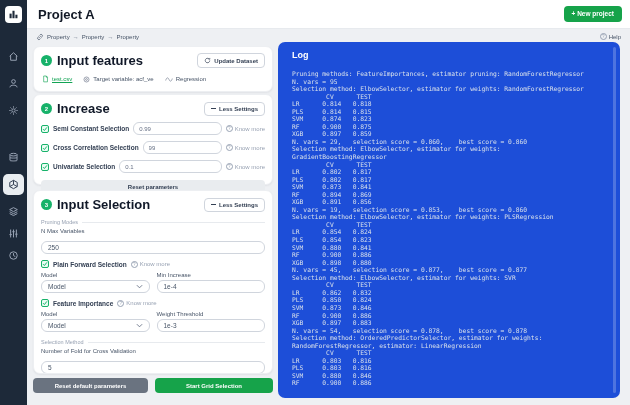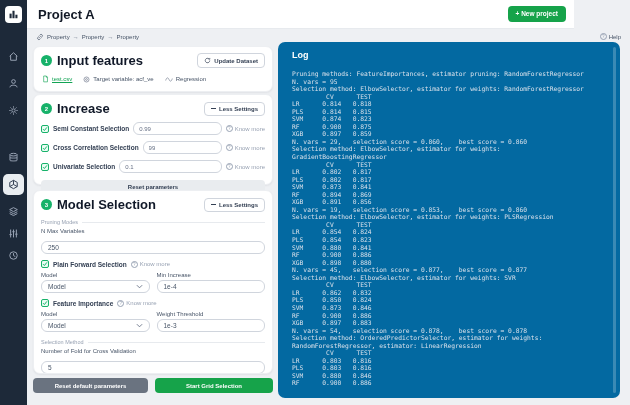--- a/index.html
+++ b/index.html
@@ -10,21 +10,21 @@
   
   .sidebar { position:absolute; left:0; top:0; width:27px; height:405px; background:#1d2939; display:flex; flex-direction:column; align-items:center; z-index:5; }
   .logo { margin-top:6px; width:17px; height:17px; background:#ffffff; border-radius:4px; display:flex; align-items:center; justify-content:center; }
   .nav-icon { width:11px; height:11px; color:#98a2b3; display:block; }
   .nav-item { display:flex; align-items:center; justify-content:center; }
   .nav-item.active { width:21px; height:21px; background:#e9edf1; border-radius:5px; }
   .nav-item.active .nav-icon { color:#344054; }
   .mt-a{margin-top:28px}.mt-b{margin-top:16px}.mt-c{margin-top:36px}.mt-d{margin-top:11px}
 
   
-  .topbar { position:absolute; left:27px; top:0; width:547px; height:29px; background:#ffffff; border-bottom:1px solid #e7eaee; }
+  .topbar { position:absolute; left:27px; top:0; width:603px; height:29px; background:#ffffff; border-bottom:1px solid #e7eaee; }
   .page-title { position:absolute; left:11px; top:7px; font-size:13px; font-weight:bold; color:#121926; }
   .btn-new { position:absolute; right:8px; top:6px; height:16px; padding:0 8px; background:#16a34a; border:none; border-radius:4px; color:#fff; font-size:6.5px; font-weight:bold; line-height:16px; font-family:inherit; }
 
   
   .crumbbar { position:absolute; left:27px; top:29px; width:603px; height:15px; display:flex; align-items:center; padding:0 9px; font-size:6px; color:#475467; gap:3px; }
   .crumb-sep { color:#667085; }
   .crumb-link { color:#475467; }
   .helpbox { margin-left:auto; display:flex; align-items:center; gap:2px; color:#475467; }
 
   
@@ -57,21 +57,21 @@
   .full-input { width:100%; height:13px; border:1px solid #d0d5dd; border-radius:6px; font-size:6.5px; color:#475467; padding:0 6px; font-family:inherit; background:#fff; }
   .chk-row { display:flex; align-items:center; gap:4px; margin:6px 0 1px 0; }
   .two-col { display:grid; grid-template-columns:1fr 1fr; column-gap:7px; }
   .select { height:13px; border:1px solid #d0d5dd; border-radius:6px; display:flex; align-items:center; padding:0 6px; font-size:6.5px; color:#475467; background:#fff; }
   .select .chev { margin-left:auto; width:7px; height:5px; color:#667085; }
 
   .btn-reset-dark { position:absolute; left:33px; top:378px; width:115px; height:15px; background:#6a7380; border:none; border-radius:4px; color:#fff; font-size:6px; font-weight:bold; font-family:inherit; }
   .btn-start { position:absolute; left:155px; top:378px; width:118px; height:15px; background:#16a34a; border:none; border-radius:4px; color:#fff; font-size:6px; font-weight:bold; font-family:inherit; }
 
   
-  .log-panel { position:absolute; left:278px; top:42px; width:342px; height:356px; background:#0369a1; border-radius:7px; overflow:hidden;padding-left:8px; }
+  .log-panel { position:absolute; left:278px; top:42px; width:342px; height:356px; background:#1d4ed8; border-radius:7px; overflow:hidden;padding-left:8px; }
   .log-title { position:absolute; left:14px; top:8px; font-size:9px; font-weight:bold; color:#ffffff; }
   .log-body { position:absolute; left:14px; top:28px; right:10px; bottom:4px; overflow:hidden; }
   .log-line { font-family:"DejaVu Sans Mono",monospace; font-size:6.3px; line-height:7.55px; color:#d9e1eb; white-space:pre; }
   .log-scrollbar { position:absolute; right:4px; top:5px; width:3px; height:346px; background:rgba(255,255,255,0.22); border-radius:2px; }
 
   svg { display:block; }
 </style>
 </head>
 <body>
 
@@ -247,21 +247,21 @@
             <span>Know more</span>
           </span>
         </div>
       </div>
     <button class="btn-reset-light">Reset parameters</button>
   </section>
 
   <section class="card" id="card-grid">
     <div class="card-head">
       <span class="step-circle">3</span>
-      <span class="card-title">Model Selection</span>
+      <span class="card-title">Input Selection</span>
       <button class="btn-outline">
         <span class="minus-glyph"></span>
         <span>Less Settings</span>
       </button>
     </div>
     <div class="card-body">
       <div class="divider">
         <span>Pruning Modes</span>
           <span class="line"></span>
       </div>

